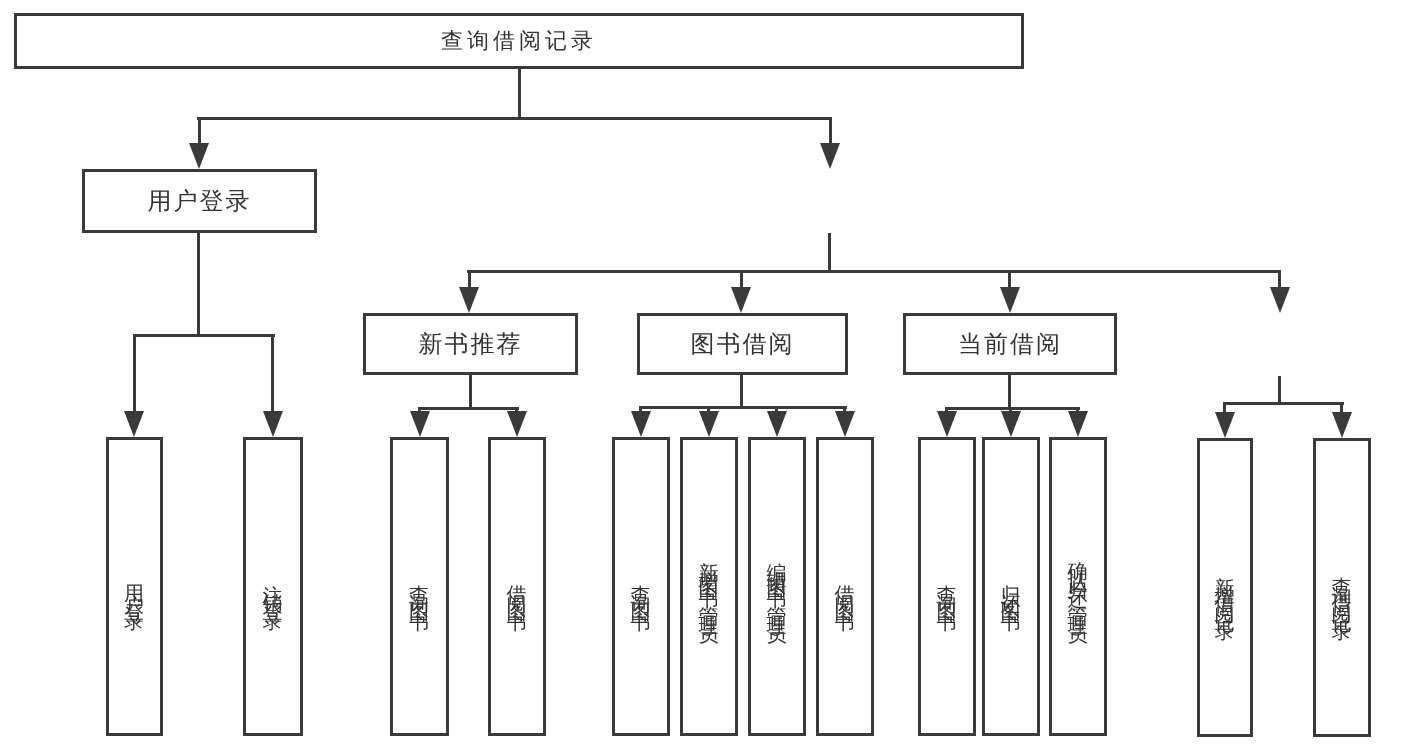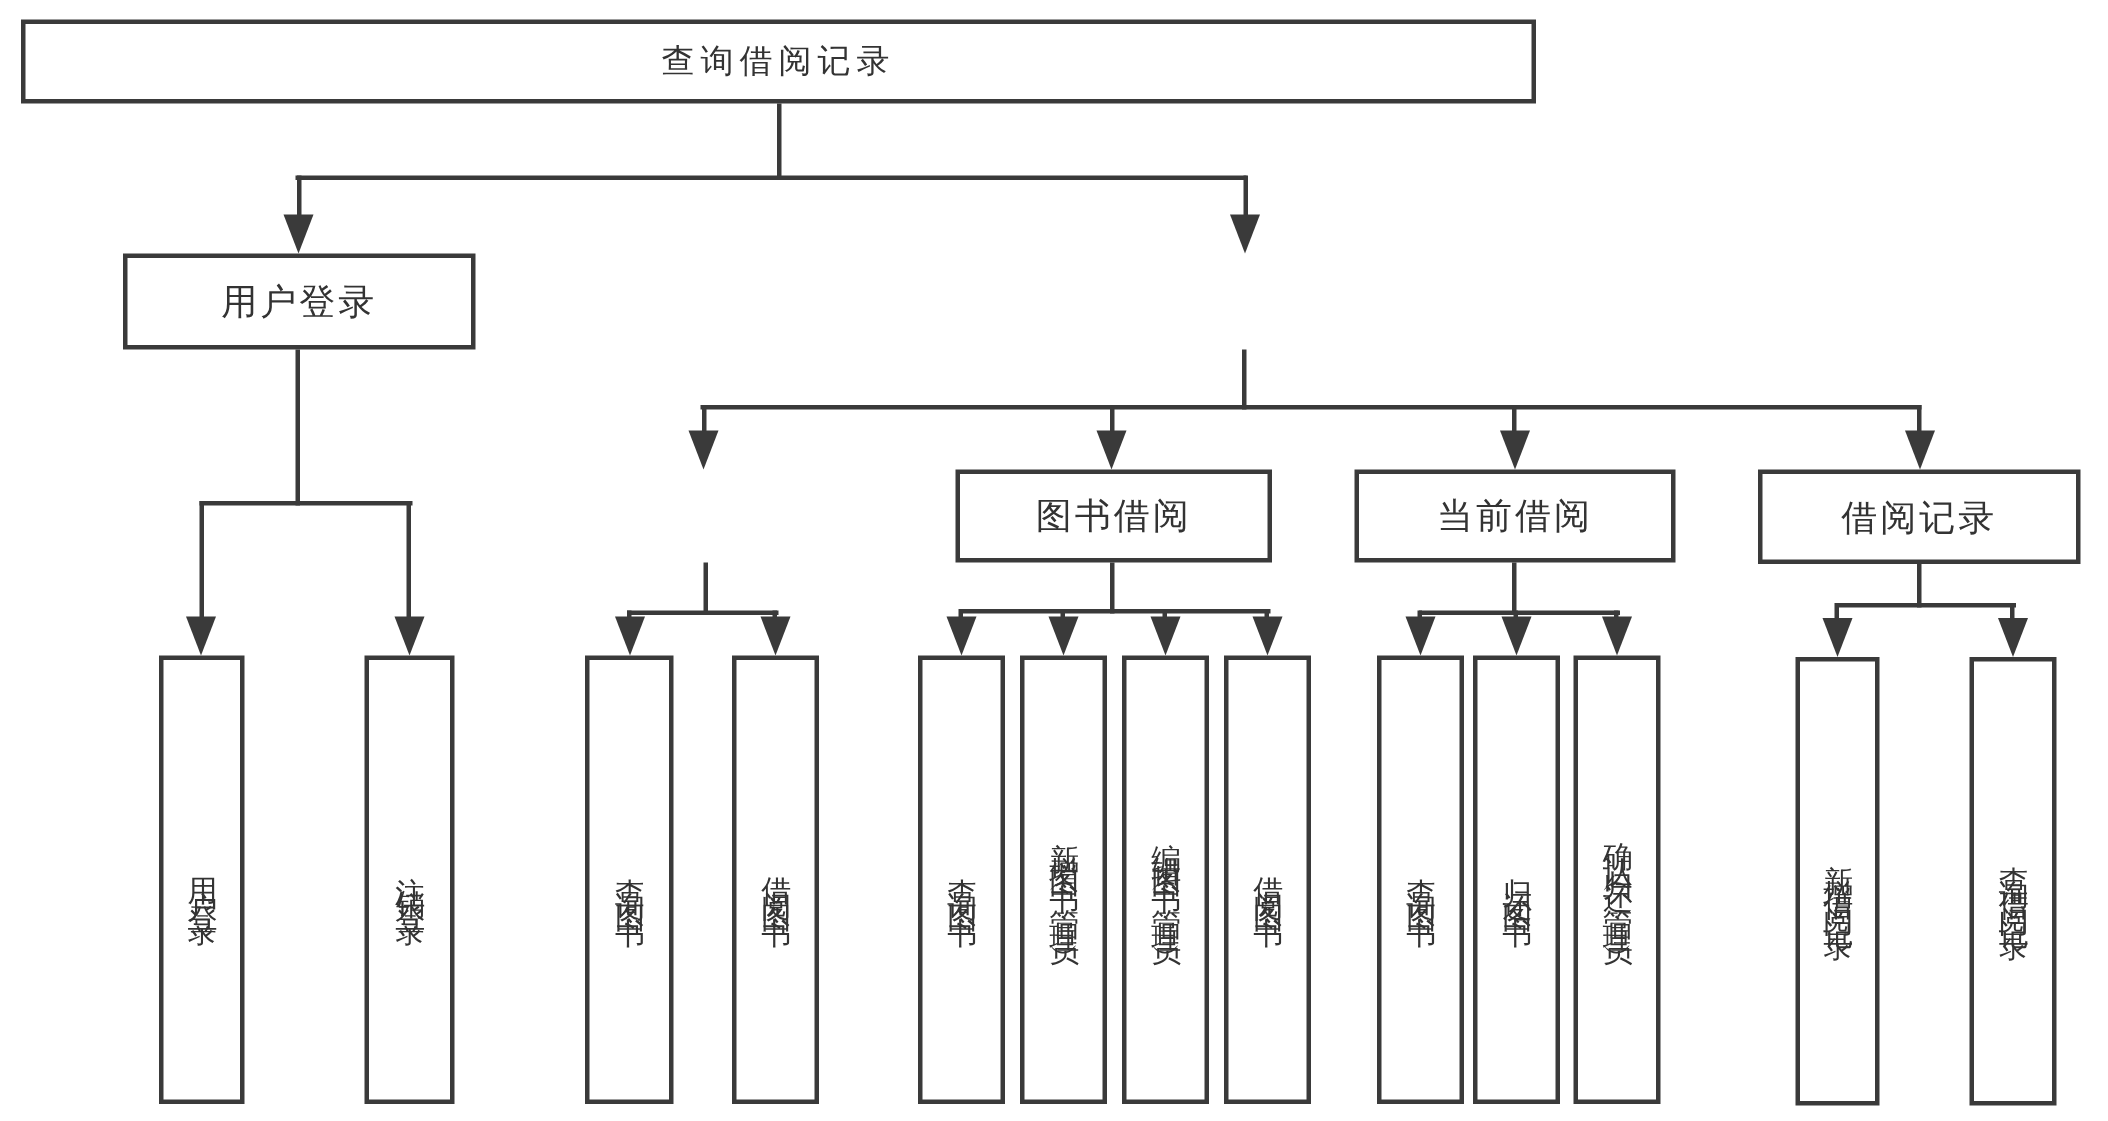--- a/index.html
+++ b/index.html
@@ -54,32 +54,32 @@
 
   <div class="box root-box" style="left:14px;top:13px;width:1010px;height:56px">
     <span>查询借阅记录</span>
   </div>
 
   <div class="box hbox" style="left:82px;top:169px;width:235px;height:64px">
     <span>用户登录</span>
   </div>
 
 
+  <div class="box hbox" style="left:363px;top:313px;width:215px;height:62px">
+    <span>新书推荐</span>
+  </div>
 
   <div class="box hbox" style="left:903px;top:313px;width:214px;height:62px">
     <span>当前借阅</span>
   </div>
 
   <div class="box hbox" style="left:637px;top:313px;width:211px;height:62px">
     <span>图书借阅</span>
   </div>
 
-  <div class="box hbox" style="left:1172px;top:313px;width:215px;height:63px">
-    <span>借阅记录</span>
-  </div>
 
   <div class="box leaf" style="left:106px;top:437px;width:57px;height:299px">
     <span>用户登录</span>
   </div>
   <div class="box leaf" style="left:243px;top:437px;width:60px;height:299px">
     <span>注销登录</span>
   </div>
 
   <div class="box leaf" style="left:390px;top:437px;width:59px;height:299px">
     <span>查询图书</span>

